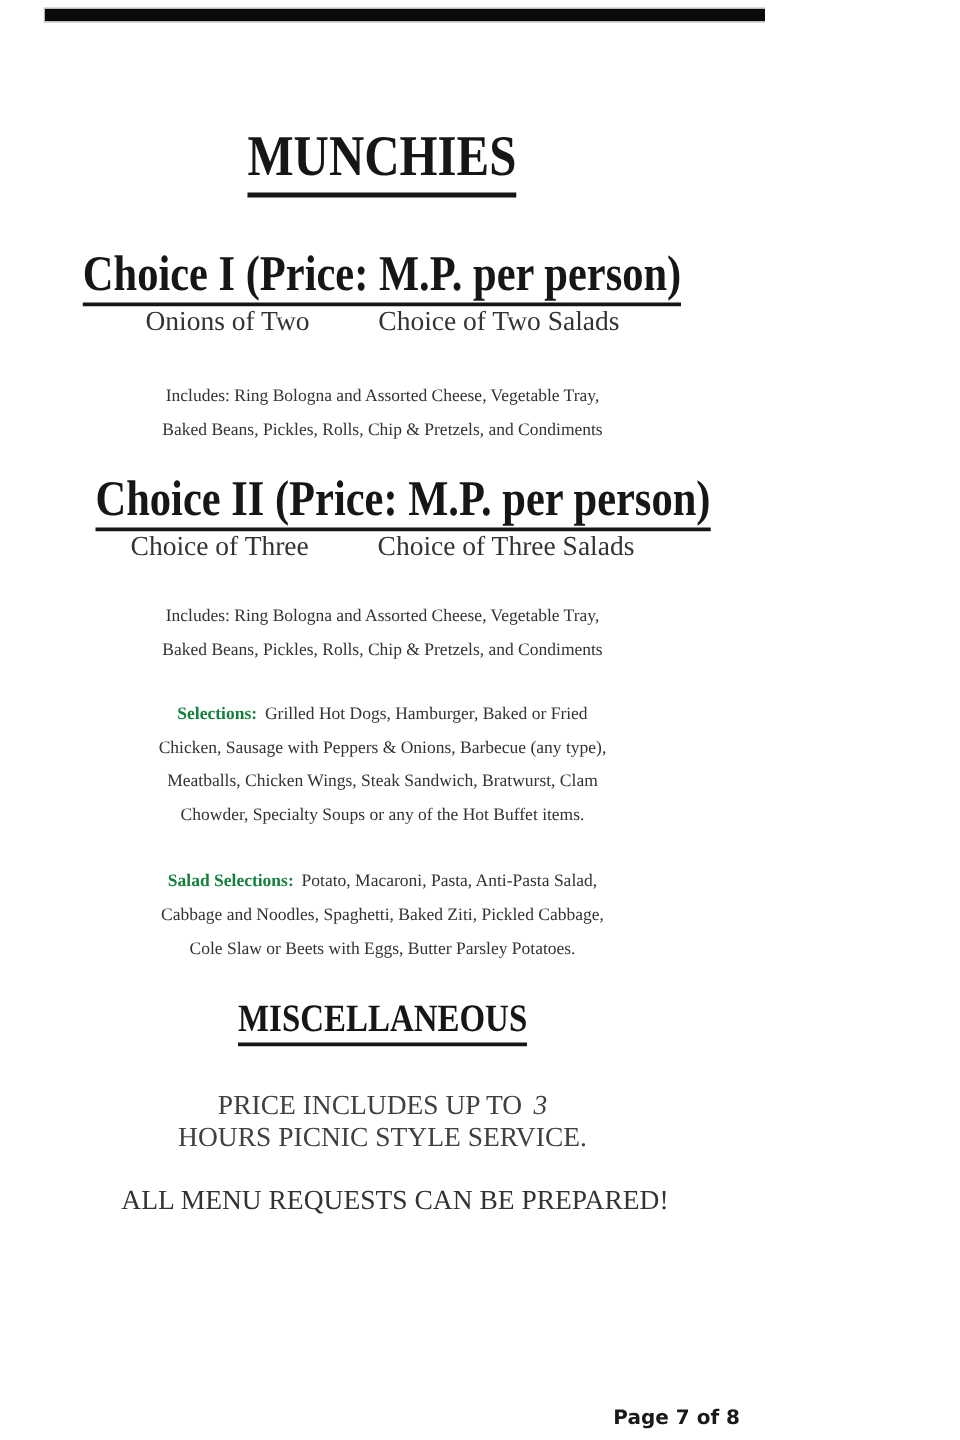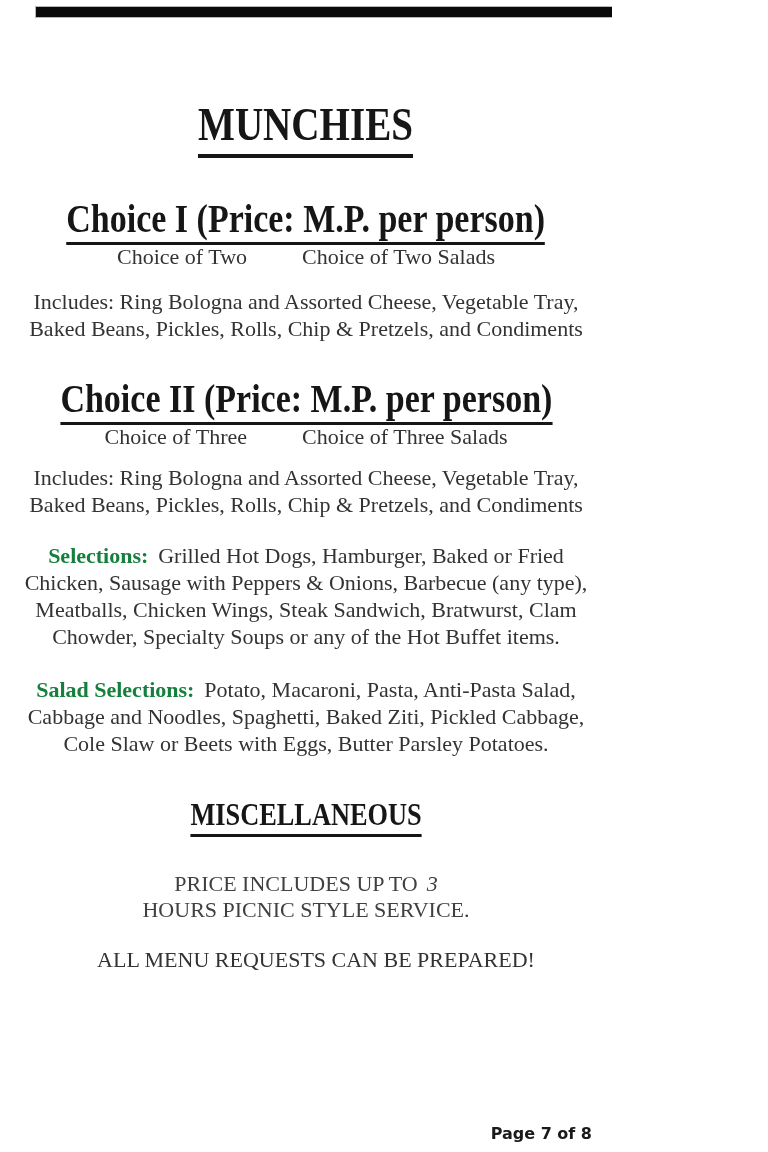--- a/index.html
+++ b/index.html
@@ -53,34 +53,35 @@
     font-size: 40px;
     font-weight: bold;
     color: #161616;
     line-height: 1.05;
   }
   .section-heading .u {
     border-bottom: 3px solid #161616;
     padding-bottom: 2px;
   }
   .heading-choice-1 { top: 198px; }
-  .heading-choice-2 { top: 378px; }
+  .heading-choice-2 { top: 378px; text-align: right; }
   .options-row {
     display: flex;
     justify-content: center;
     gap: 55px;
     font-size: 22px;
     color: #333333;
   }
   .options-choice-1 { top: 244px; }
   .options-choice-2 { top: 424px; }
   .para {
-    font-size: 22px;
+    font-size: 14px;
     line-height: 27px;
     color: #333333;
+    margin-top: 16px;
   }
   .includes-1 { top: 288px; }
   .includes-2 { top: 464px; }
   .selections { top: 542px; }
   .salad-selections { top: 676px; }
   .para .lbl {
     font-weight: bold;
     color: #15803d;
     margin-right: 0.45em;
   }
@@ -130,21 +131,21 @@
 
   <div class="block doc-title">
     <span class="u">MUNCHIES</span>
   </div>
 
   <div class="block section-heading heading-choice-1">
     <span class="u">Choice I (Price: M.P. per person)</span>
   </div>
 
   <div class="block options-row options-choice-1">
-    <span>Choice of Two</span>
+    <span>Onions of Two</span>
     <span>Choice of Two Salads</span>
   </div>
 
   <div class="block para includes-1">
     <div>Includes: Ring Bologna and Assorted Cheese, Vegetable Tray,</div>
     <div>Baked Beans, Pickles, Rolls, Chip &amp; Pretzels, and Condiments</div>
   </div>
 
   <div class="block section-heading heading-choice-2">
     <span class="u">Choice II (Price: M.P. per person)</span>

